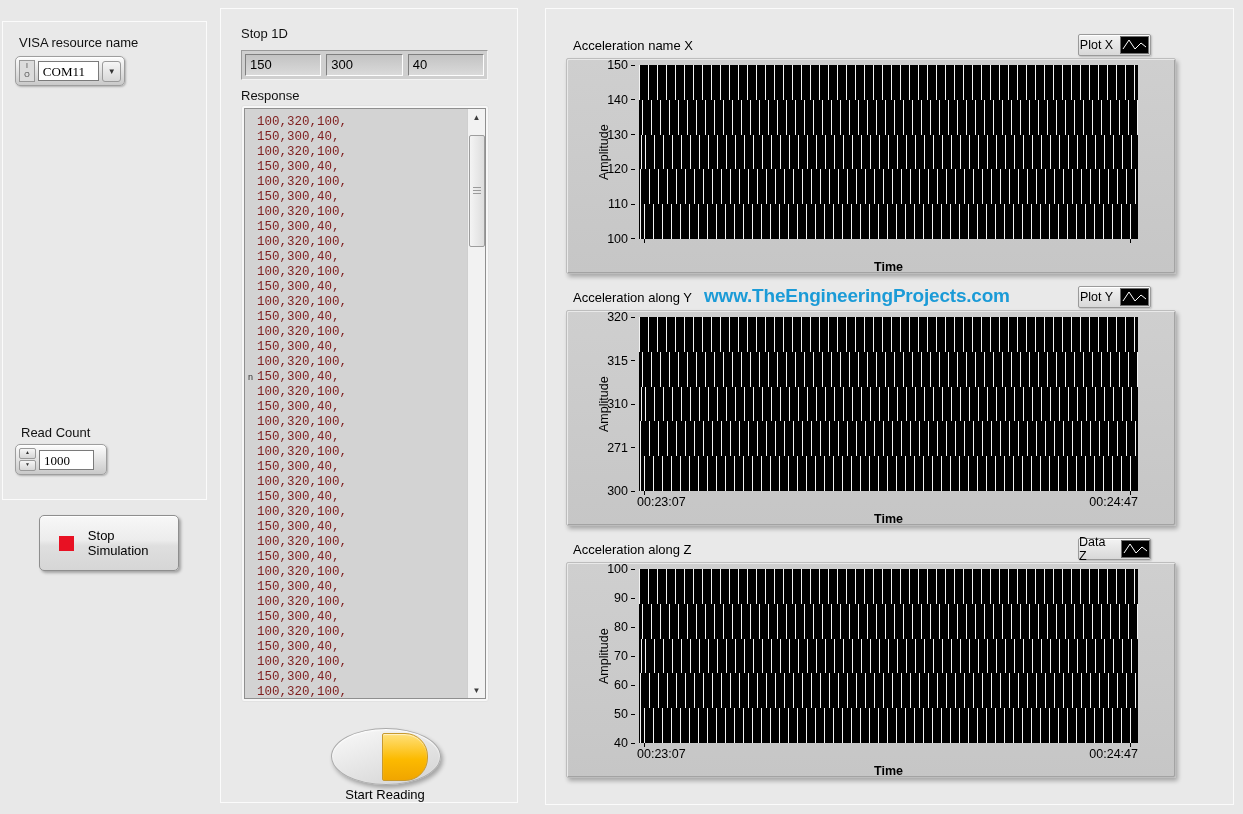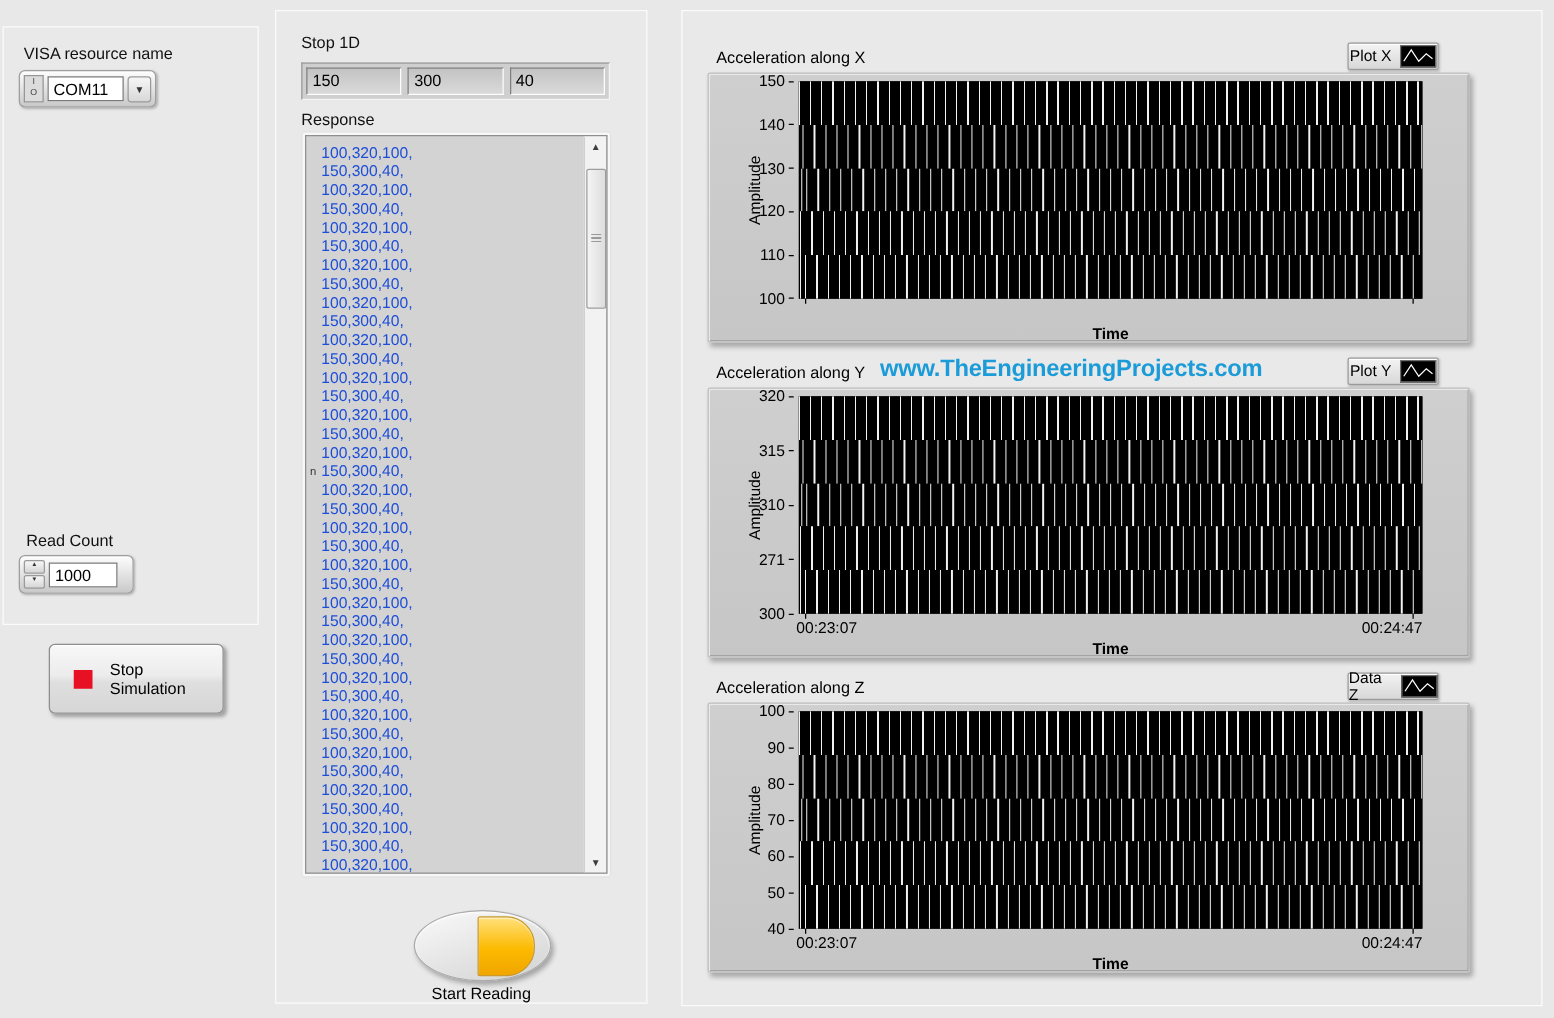--- a/index.html
+++ b/index.html
@@ -12,21 +12,21 @@
 
   .ctl-label{position:absolute;font-size:13px;color:#111;white-space:nowrap;}
 
   
   .bezel{position:absolute;display:flex;align-items:center;gap:3px;padding:3px;
          background:linear-gradient(180deg,#fdfdfd,#c9c9c9);border:1px solid #9e9e9e;
          border-radius:5px;box-shadow:1px 1px 2px rgba(0,0,0,.25), inset 0 1px 0 #fff;}
   .io-icon{width:14px;height:20px;background:#dcdcdc;border:1px solid #979797;font-size:7px;line-height:9px;
            color:#444;text-align:center;overflow:hidden;}
   .lv-input{height:20px;background:#fff;border:1px solid #7a7a7a;font-size:13px;line-height:20px;
-            padding-left:4px;box-sizing:border-box;}
+            padding-left:4px;box-sizing:border-box;font-family:Liberation Serif, serif;}
   .drop-btn{width:17px;height:19px;background:linear-gradient(180deg,#f6f6f6,#d8d8d8);
             border:1px solid #9a9a9a;border-radius:3px;font-size:8px;display:flex;align-items:center;
             justify-content:center;color:#333;}
   .spin-col{display:flex;flex-direction:column;gap:1px;}
   .spin-btn{width:15px;height:9px;background:linear-gradient(180deg,#f6f6f6,#d6d6d6);border:1px solid #9a9a9a;
             border-radius:2px;font-size:5px;line-height:7px;text-align:center;color:#333;}
 
   
   #stop-button{position:absolute;left:36px;top:493px;width:138px;height:54px;border:1px solid #8e8e8e;
     border-radius:5px;background:linear-gradient(180deg,#f8f8f8,#ececec 45%,#dfdfdf 55%,#d6d6d6);
@@ -39,21 +39,21 @@
     background:#cfcfcf;border:1px solid #9a9a9a;border-bottom-color:#f4f4f4;border-right-color:#f4f4f4;
     display:flex;gap:5px;padding:3px;}
   .arr-cell{flex:1;box-sizing:border-box;border:1px solid #7f7f7f;border-bottom-color:#fdfdfd;border-right-color:#fdfdfd;
     background:linear-gradient(180deg,#c3c3c3,#dadada);font-size:13px;line-height:20px;padding-left:4px;}
 
   
   #response-outer{position:absolute;left:20px;top:96px;width:248px;height:597px;background:#f7f7f7;
     border:1px solid #e2e2e2;border-radius:3px;padding:2px;box-sizing:border-box;}
   #response-inner{position:relative;width:100%;height:100%;box-sizing:border-box;border:1px solid #8f8f8f;
     background:#d3d3d3;overflow:hidden;}
-  .resp-lines{position:absolute;left:12px;top:6px;right:19px;font-size:12.5px;line-height:15px;color:#1d4ed8;}
+  .resp-lines{position:absolute;left:12px;top:6px;right:19px;font-size:12.5px;line-height:15px;color:#7f1d1d;font-family:Liberation Mono, monospace;}
   .resp-line{white-space:nowrap;}
   .artifact{position:absolute;left:3px;top:263px;font-size:9px;color:#333;}
   .vscroll{position:absolute;top:0;right:0;width:17px;height:100%;background:#f2f2f2;border-left:1px solid #cfcfcf;}
   .sb-up,.sb-down{position:absolute;left:0;width:17px;height:16px;display:flex;align-items:center;justify-content:center;
     font-size:8px;color:#3d3d3d;}
   .sb-up{top:0;} .sb-down{bottom:0;}
   .sb-thumb{position:absolute;left:1px;top:26px;width:14px;height:110px;border:1px solid #9d9d9d;border-radius:2px;
     background:linear-gradient(90deg,#f4f4f4,#ddd);display:flex;align-items:center;justify-content:center;}
   .grip{width:8px;height:8px;background:repeating-linear-gradient(180deg,#9a9a9a 0 1px,transparent 1px 3px);}
 
@@ -206,21 +206,21 @@
 
     <div id="start-button">
       <div class="d-shape"></div>
     </div>
     <div id="start-label">Start Reading</div>
   </div>
 
   <div id="right-panel" class="panel">
 
     <div class="chart" style="top:25px;">
-      <div class="chart-title">Acceleration along X</div>
+      <div class="chart-title">Acceleration name X</div>
       <div class="legend">
         <span class="legend-label">Plot X</span>
         <span class="legend-icon">
           <svg width="27" height="16" viewBox="0 0 27 16">
               <polyline points="2,12 8,3 14,12 20,6 25,10" fill="none" stroke="#fff" stroke-width="1"></polyline>
             </svg>
         </span>
       </div>
       <div class="frame">
         <div class="ylab">Amplitude</div>

